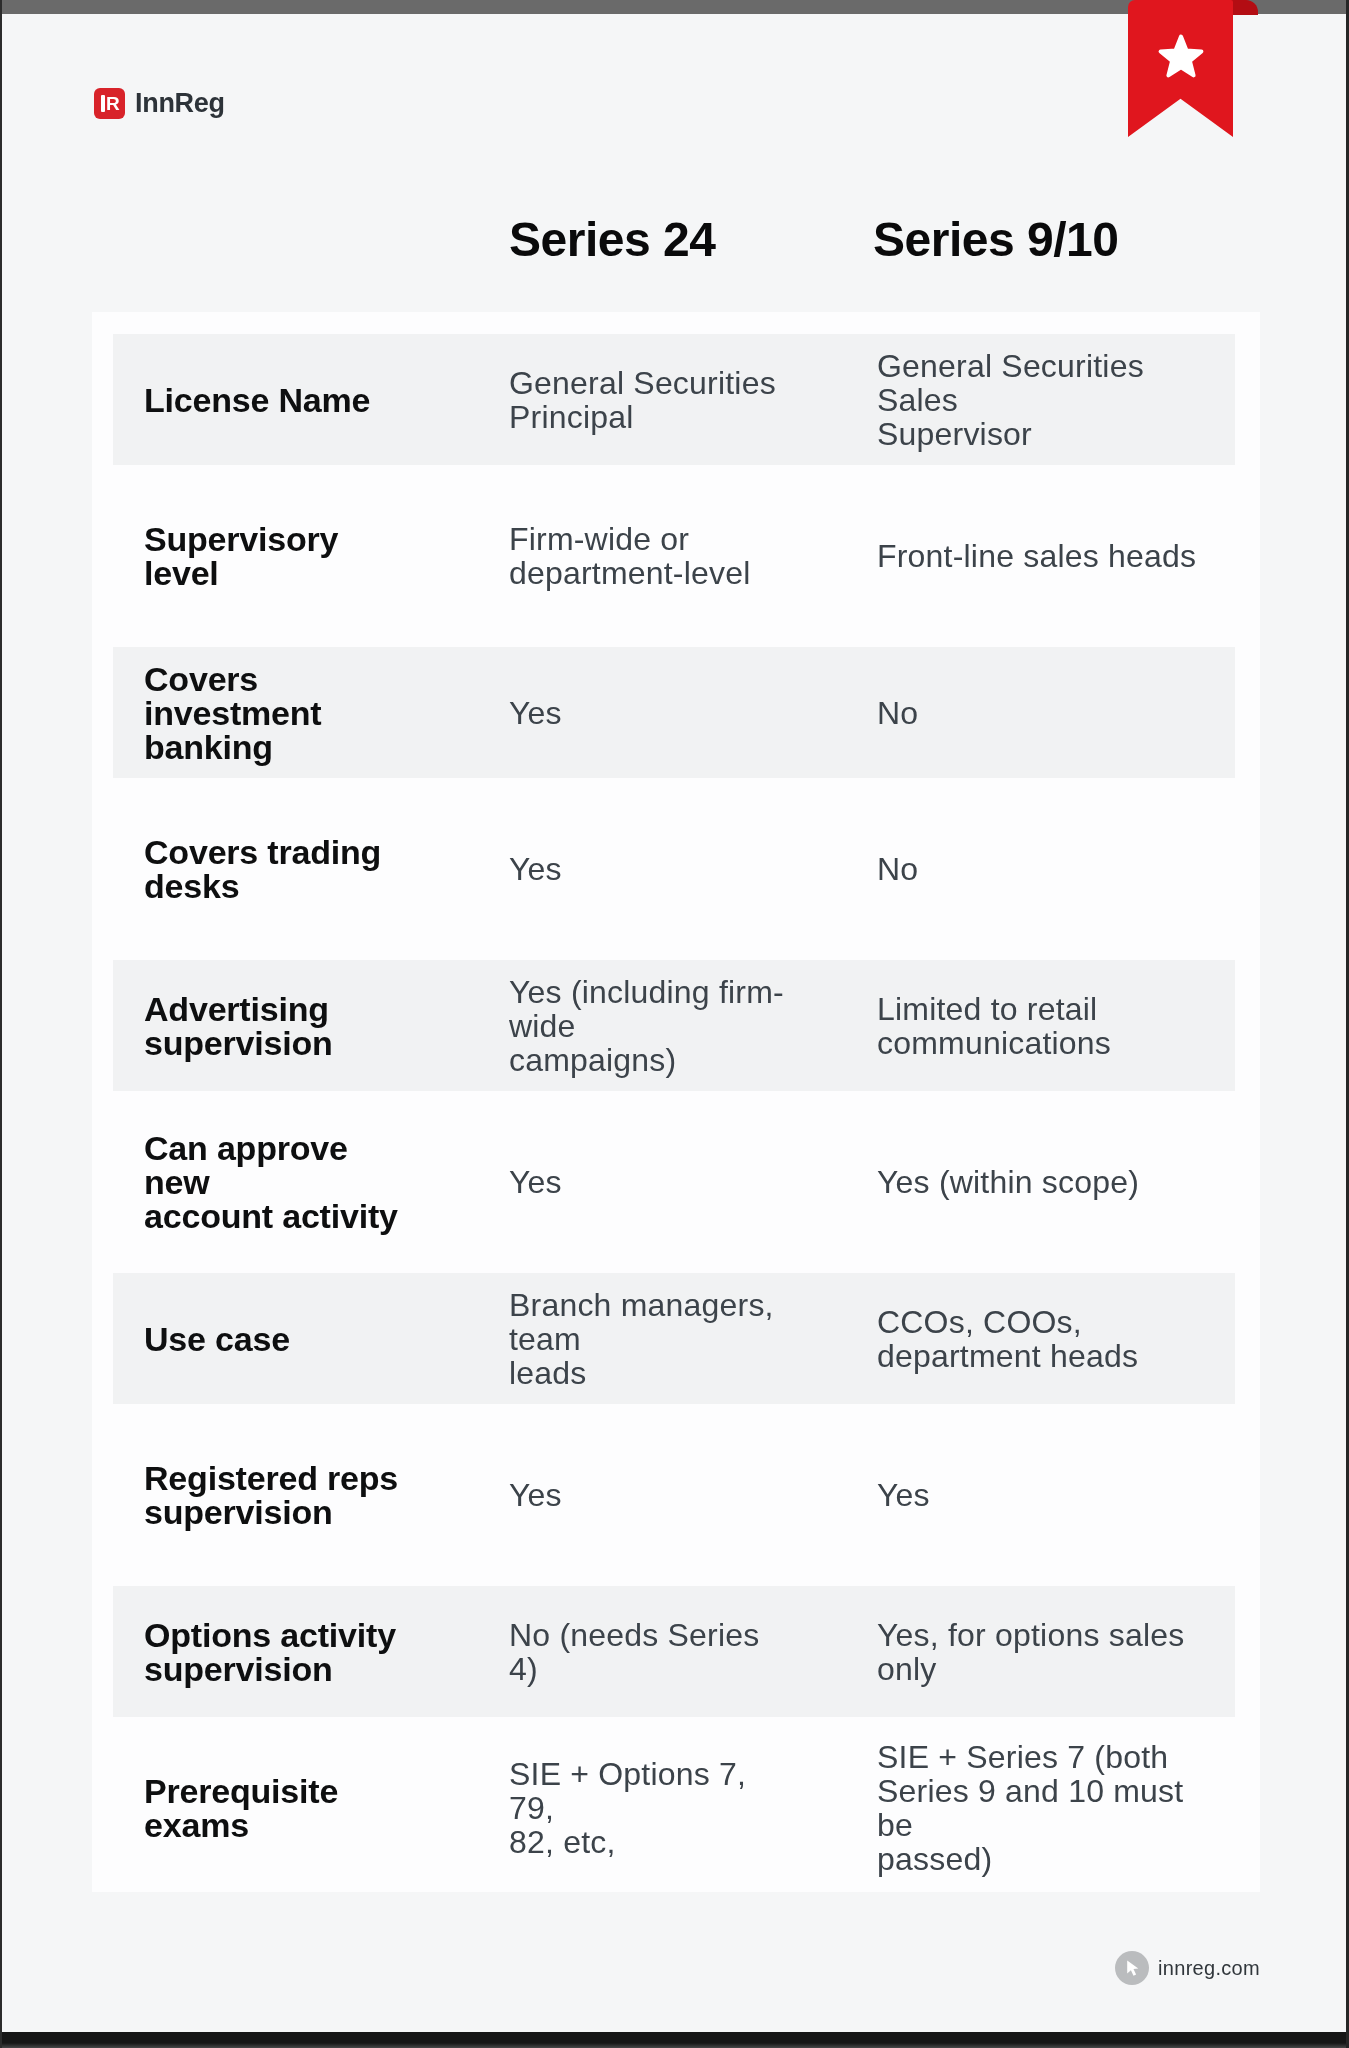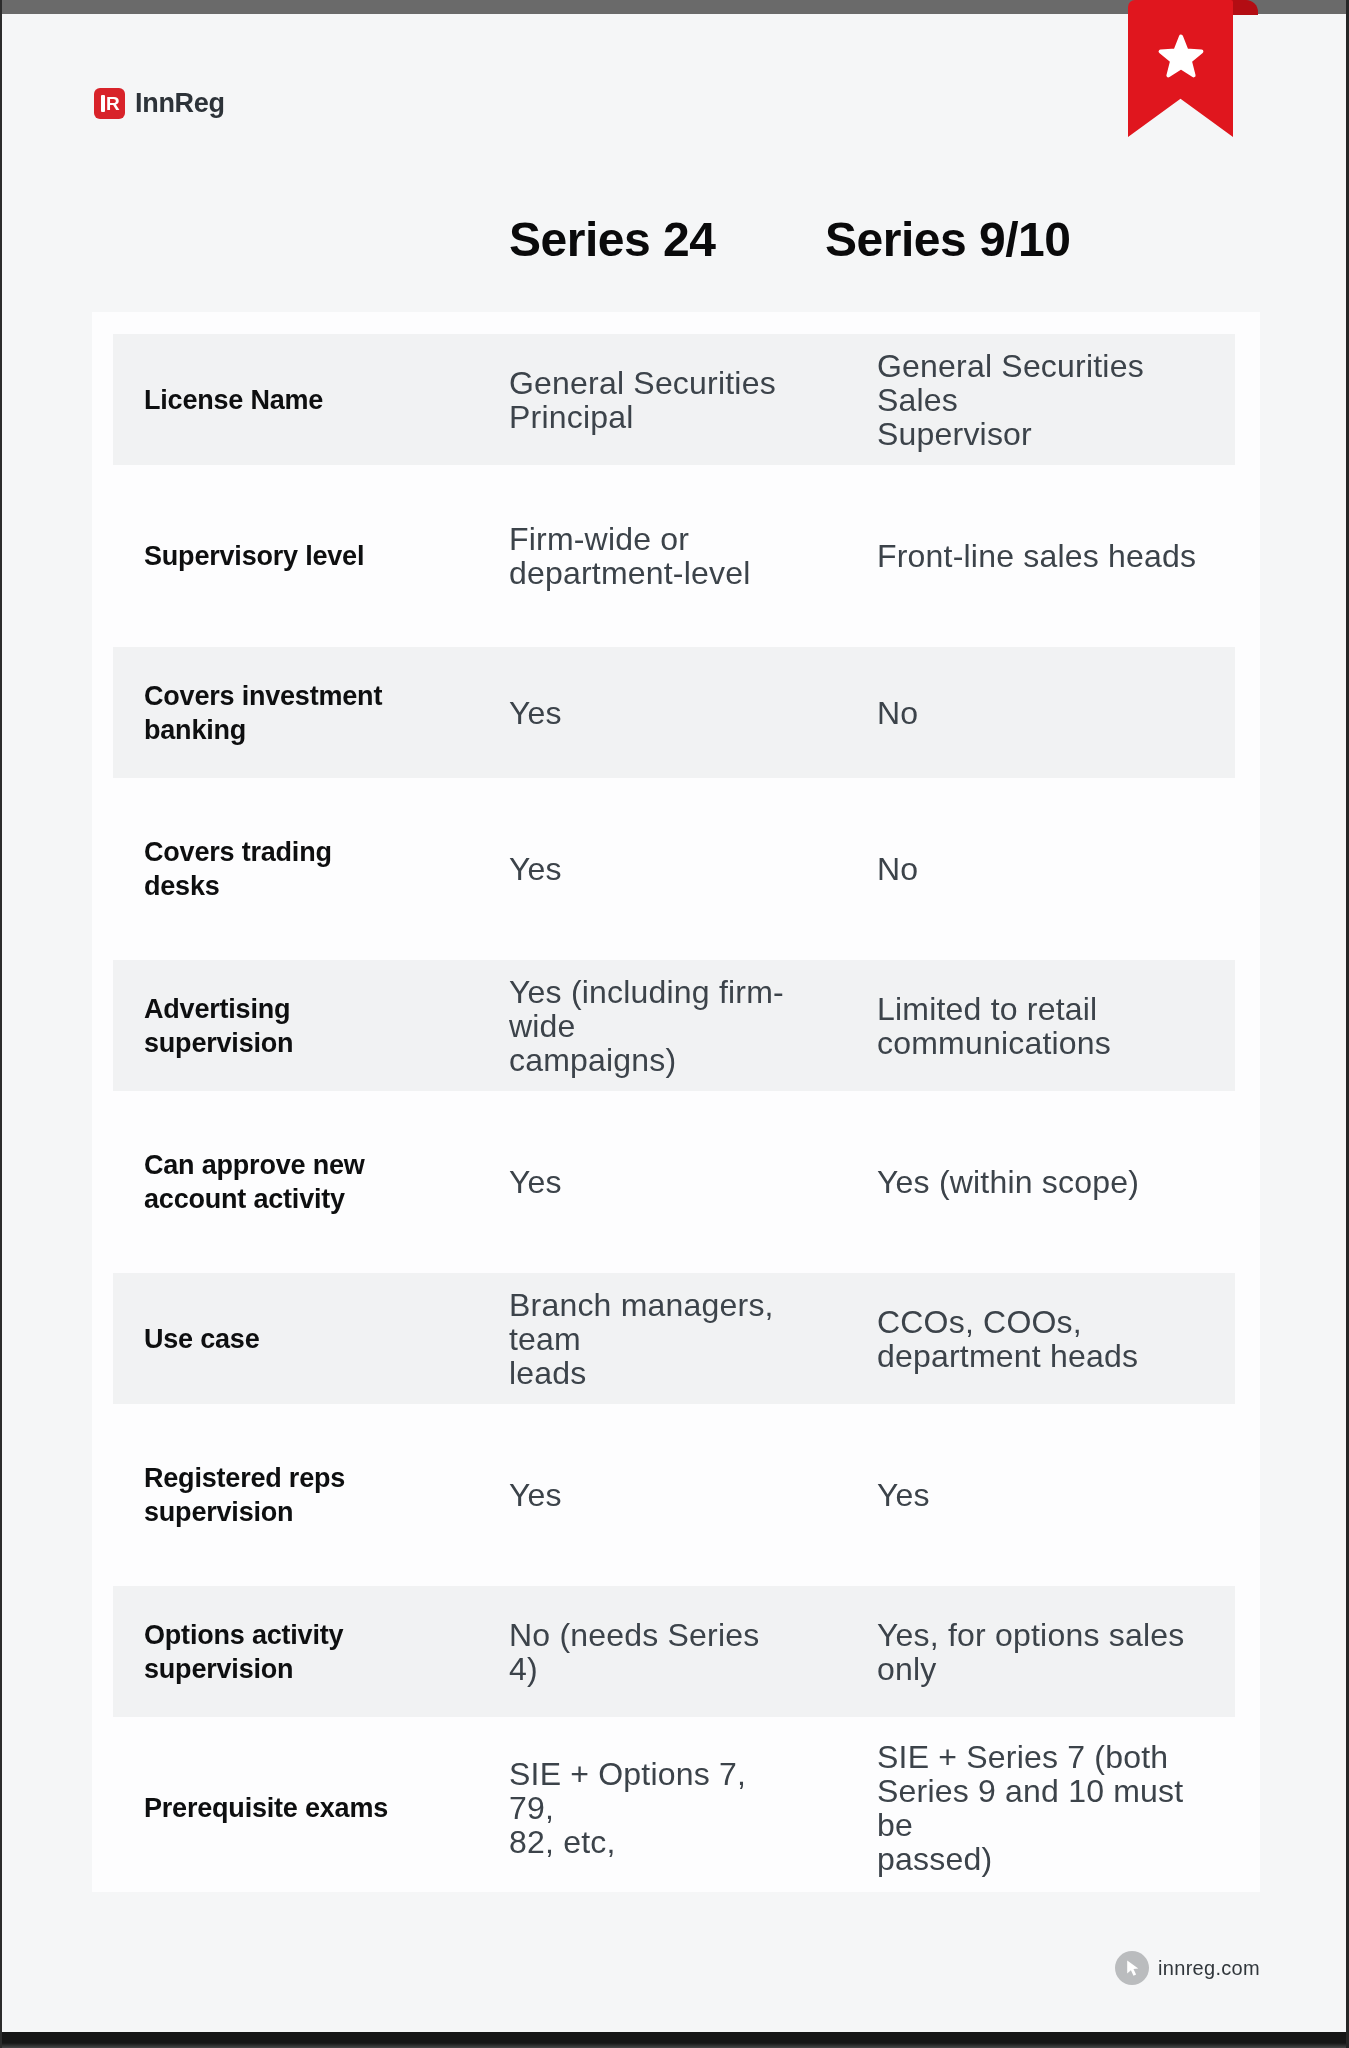--- a/index.html
+++ b/index.html
@@ -51,42 +51,42 @@
   .logo-mark .stem{position:absolute;left:7px;top:7px;width:3.5px;height:17px;background:#fff;border-radius:1px;}
   .logo-mark .glyph{
     position:absolute;left:12px;top:4px;font-weight:bold;font-size:19px;line-height:23px;
     font-family:"Liberation Sans",sans-serif;
   }
   .logo-text{font-size:27px;font-weight:bold;color:#2d3339;letter-spacing:-0.3px;}
 
   
   .col-header{position:absolute;top:212px;font-size:48px;font-weight:bold;color:var(--header-color);letter-spacing:-0.5px;z-index:2;}
   .col-header.s24{left:509px;}
-  .col-header.s910{left:825px;}
+  .col-header.s910{left:873px;}
 
   
   .table{
     position:absolute;left:92px;top:312px;width:1168px;height:1580px;
     background:var(--container-bg);padding-top:22px;box-sizing:border-box;
     display:flex;flex-direction:column;overflow:hidden;z-index:2;
   }
   .row{
     position:relative;display:grid;
     grid-template-columns:365px 368px 1fr;
     padding-left:52px;align-items:center;
     height:182px;flex:none;
   }
   .row.shaded{height:131px;}
   .row.shaded::before{
     content:"";position:absolute;top:0;bottom:0;left:21px;right:25px;
     background:var(--row-shade);z-index:0;
   }
   .cell{position:relative;z-index:1;white-space:pre-line;}
   .cell.label{
-    font-size:27px;font-weight:bold;color:var(--label-color);
+    font-size:34px;font-weight:bold;color:var(--label-color);
     line-height:34px;max-width:270px;letter-spacing:-0.2px;
   }
   .cell.val{
     font-size:32px;color:var(--cell-color);line-height:34px;letter-spacing:0.2px;
   }
   .cell.val1{max-width:280px;}
   .cell.val2{max-width:330px;}
 
   
   .footer{position:absolute;top:1951px;right:89px;display:flex;align-items:center;gap:9px;z-index:2;}

